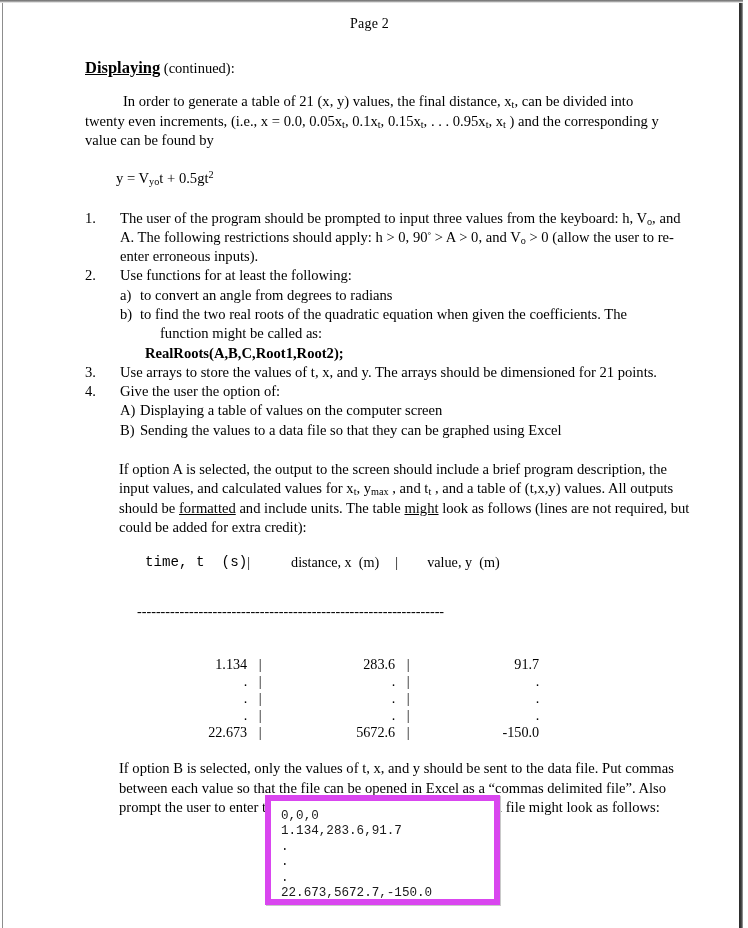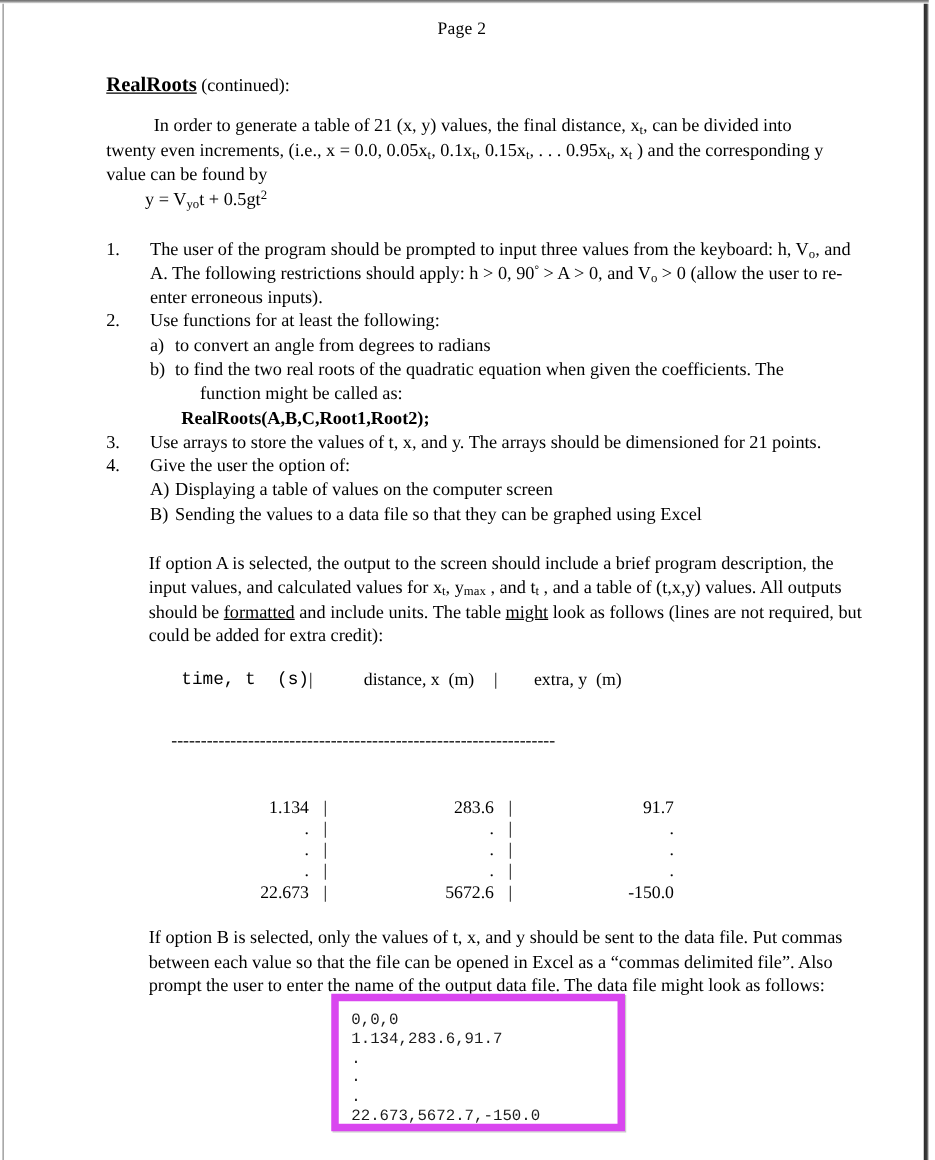--- a/index.html
+++ b/index.html
@@ -84,21 +84,21 @@
     text-align: left;
   }
   .indent-first { text-indent: 38px; }
 
   .eq {
     margin-left: 116px;
     font-size: 14.6px;
     line-height: 19px;
   }
   .eq.first { margin-top: 24px; }
-  .eq.second { }
+  .eq.second { margin-top: 18px; }
 
   .req-head {
     margin-left: 85px;
     margin-top: 36px;
     font-size: 16.5px;
     font-weight: bold;
     text-decoration: underline;
   }
 
   .req-list {
@@ -217,21 +217,21 @@
   <div class="edge-top"></div>
   <div class="edge-left"></div>
   <div class="edge-right"></div>
   <div class="edge-right-outer"></div>
 
   <div class="content">
 
     <div class="page-header">Page 2</div>
 
     <div class="section-head">
-      <b>RealRoots</b><span class="tail"> (continued):</span>
+      <b>Displaying</b><span class="tail"> (continued):</span>
     </div>
 
     <div class="body-para indent-first">
       <span>In order to generate a table of 21 (x, y) values, the final distance, x</span><sub>t</sub><span>, can be divided into twenty even increments, (i.e., x = 0.0, 0.05x</span><sub>t</sub><span>, 0.1x</span><sub>t</sub><span>, 0.15x</span><sub>t</sub><span>, . . . 0.95x</span><sub>t</sub><span>, x</span><sub>t</sub><span> ) and the corresponding y value can be found by</span>
     </div>
 
 
     <div class="eq second">
       <span>y = V</span><sub>yo</sub><span>t + 0.5gt</span><sup>2</sup>
     </div>
@@ -293,21 +293,21 @@
     </div>
 
     <div class="ascii-table">
       <table>
         <tbody>
             <tr class="hdr">
           <td class="col-t">time, t  (s)</td>
           <td class="col-pipe">|</td>
           <td class="col-x">distance, x  (m)</td>
           <td class="col-pipe">|</td>
-          <td class="col-y">extra, y  (m)</td>
+          <td class="col-y">value, y  (m)</td>
         </tr>
         <tr class="rule-row">
           <td colspan="5">
             <div class="dash-rule">-----------------------------------------------------------------</div>
           </td>
         </tr>
         <tr class="gap-row">
               <td colspan="5"></td>
             </tr>
         <tr>

